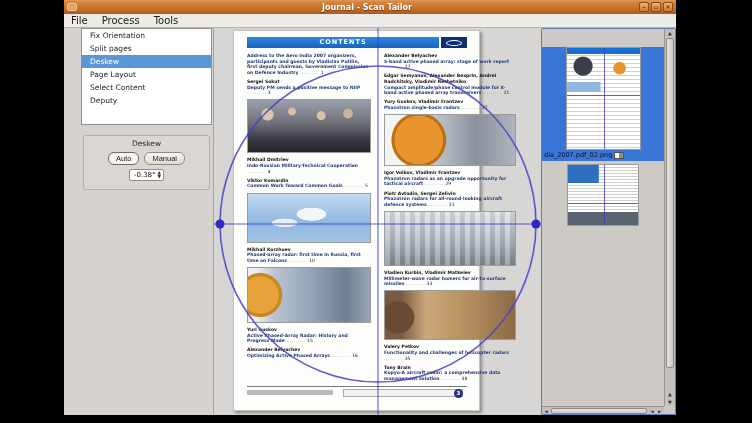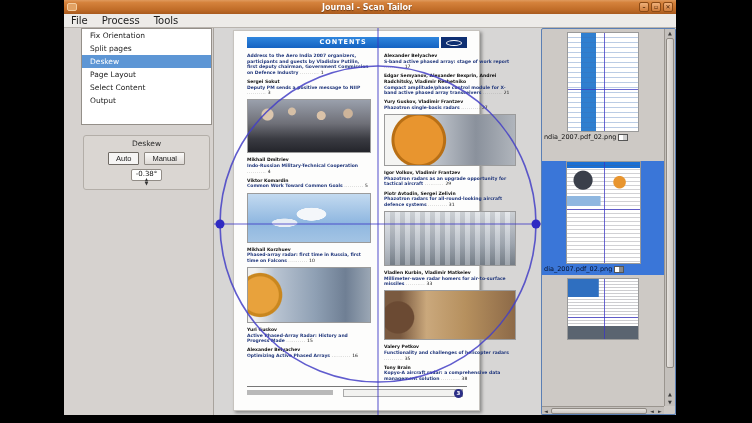--- a/index.html
+++ b/index.html
@@ -34,26 +34,26 @@
     border-right:1px solid #a8a39d; }
   .stage-list { position:absolute; left:17px; top:0; width:131px; height:97px;
     background:#fff; border:1px solid #948f89; overflow:hidden; }
   .stage-item { font-size:7.5px; color:#1b1b1b; padding:1px 0 1px 8px; height:13px;
     line-height:11px; }
   .stage-item.selected { background:#5d96d5; color:#fff; }
   .deskew-box { position:absolute; left:19px; top:107px; width:127px; height:55px;
     background:#dad6d2; border:1px solid #b3aea8; border-radius:3px; }
   .deskew-box .box-title { text-align:center; font-size:7.5px; color:#2a2a2a; margin-top:3px; }
   .btn-row { display:flex; justify-content:center; gap:5px; margin-top:4px; }
-  .gbtn { font-size:7.5px; color:#222; border:1px solid #8f8a84; border-radius:1px;
+  .gbtn { font-size:7.5px; color:#222; border:1px solid #8f8a84; border-radius:6px;
     padding:1px 7px; background:linear-gradient(180deg,#fbfaf9,#dedad6); }
   .gbtn.active { background:#f6f5f4; border-color:#6f6a64; }
   .spin-row { display:flex; justify-content:center; margin-top:4px; }
   .spinbox { display:flex; align-items:center; background:#fff; border:1px solid #918c86;
-    border-radius:2px; padding:0 2px; height:12px;flex-direction:column; }
+    border-radius:2px; padding:0 2px; height:12px; }
   .spinbox .val { font-size:7px; color:#111; padding:0 2px; }
   .spin-arrows { display:flex; flex-direction:column; line-height:4px; }
   .spin-arrows span { font-size:4.5px; color:#333; }
 
   
   .viewer { position:relative; width:327px; background:#d7d6d5; overflow:hidden; }
   .page { position:absolute; left:19px; top:2px; width:247px; height:381px;
     background:#fdfdfc; box-shadow:2px 2px 3px rgba(0,0,0,.35);
     border:1px solid #c6c3be; font-size:4.5px; color:#333; }
 
@@ -190,21 +190,21 @@
 
     <div class="content">
 
       <div class="left-panel">
         <div class="stage-list">
           <div class="stage-item">Fix Orientation</div>
           <div class="stage-item">Split pages</div>
           <div class="stage-item selected">Deskew</div>
           <div class="stage-item">Page Layout</div>
           <div class="stage-item">Select Content</div>
-          <div class="stage-item">Output</div>
+          <div class="stage-item">Deputy</div>
         </div>
 
         <div class="deskew-box">
           <div class="box-title">Deskew</div>
           <div class="btn-row">
             <button class="gbtn active">Auto</button>
             <button class="gbtn">Manual</button>
           </div>
           <div class="spin-row">
             <div class="spinbox">
@@ -341,30 +341,20 @@
           <line x1="164" y1="0" x2="164" y2="387" stroke="#3b35c4" stroke-width="1.1" opacity="0.8"></line>
           <circle cx="164" cy="196" r="158" fill="none" stroke="#4440c6" stroke-width="1.6" opacity="0.85"></circle>
           <circle cx="6" cy="196" r="4.5" fill="#2f2ac2"></circle>
           <circle cx="322" cy="196" r="4.5" fill="#2f2ac2"></circle>
         </svg>
       </div>
 
       <div class="thumb-panel">
         <div class="thumb-strip">
 
-          <div class="thumb">
-            <div class="mini mini-t1">
-              <div class="crossv" style="left:36px;"></div>
-              <div class="crossh" style="top:56px;"></div>
-            </div>
-            <div class="caption">
-              <span>ndia_2007.pdf_02.png</span>
-              <span class="pageicon left"></span>
-            </div>
-          </div>
 
           <div class="thumb selected">
             <div class="mini mini-t2">
               <div class="crossv" style="left:37px;"></div>
               <div class="crossh" style="top:47px;"></div>
             </div>
             <div class="caption">
               <span>dia_2007.pdf_02.png</span>
               <span class="pageicon"></span>
             </div>

